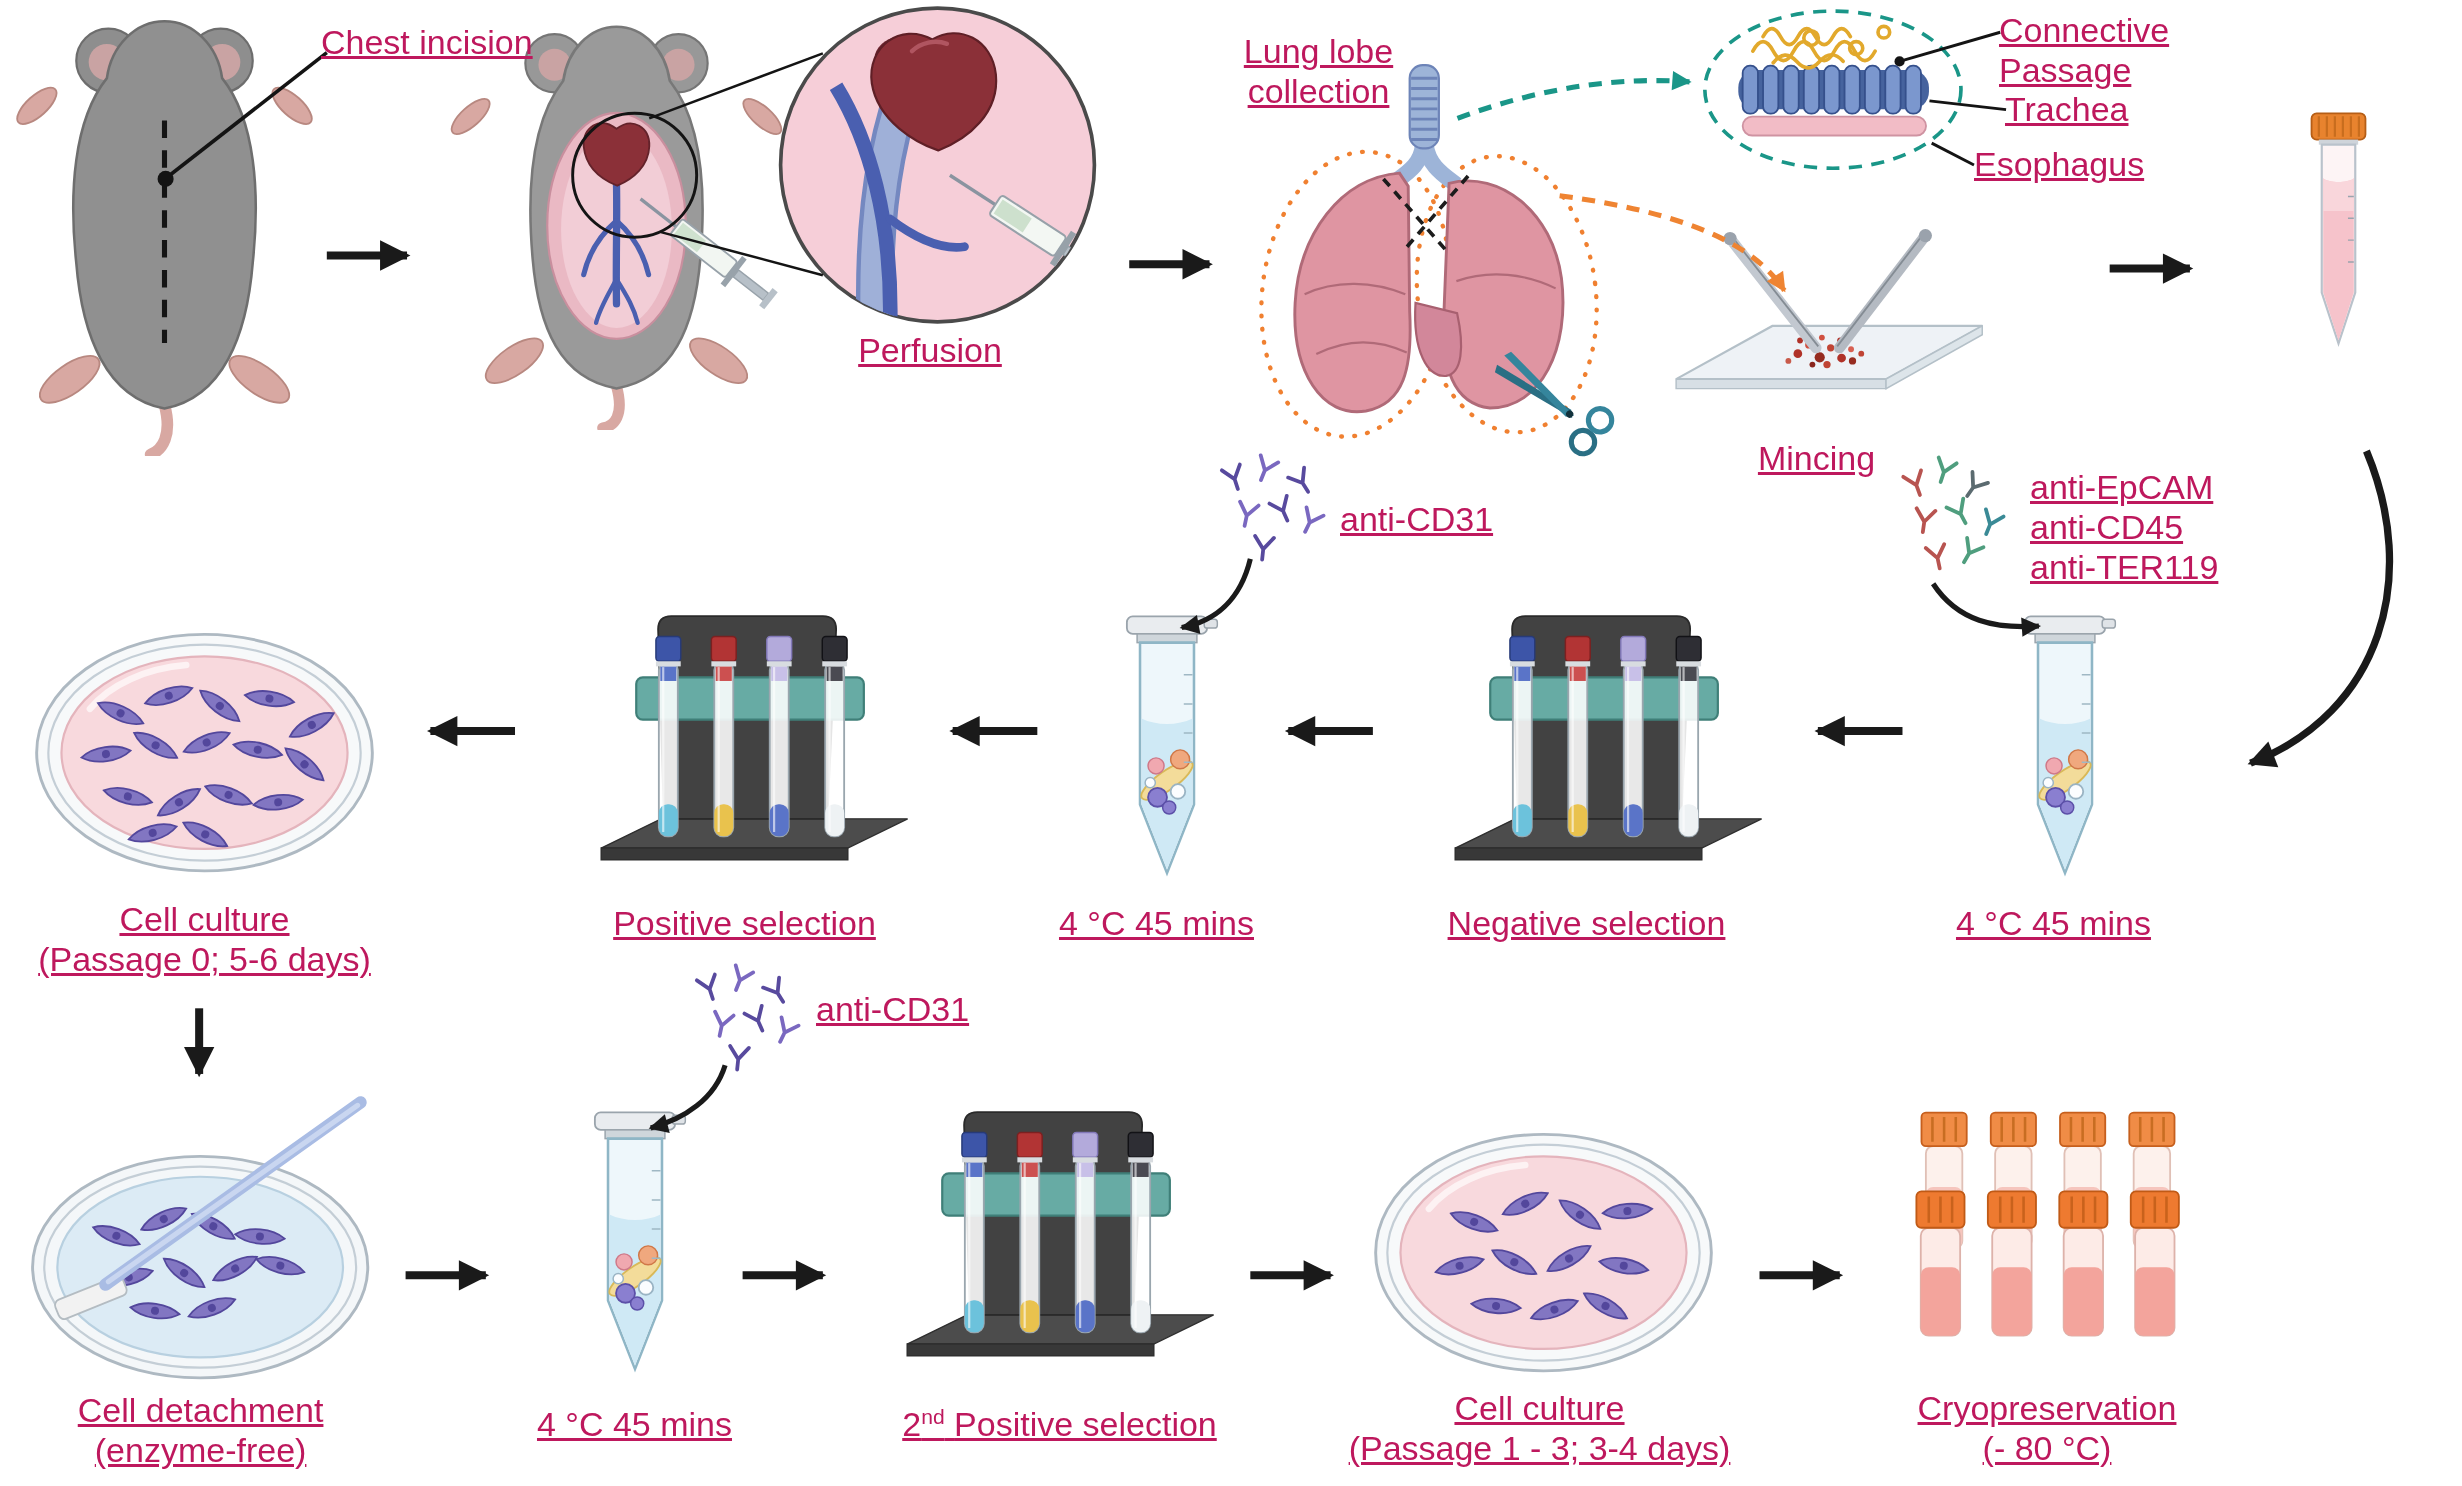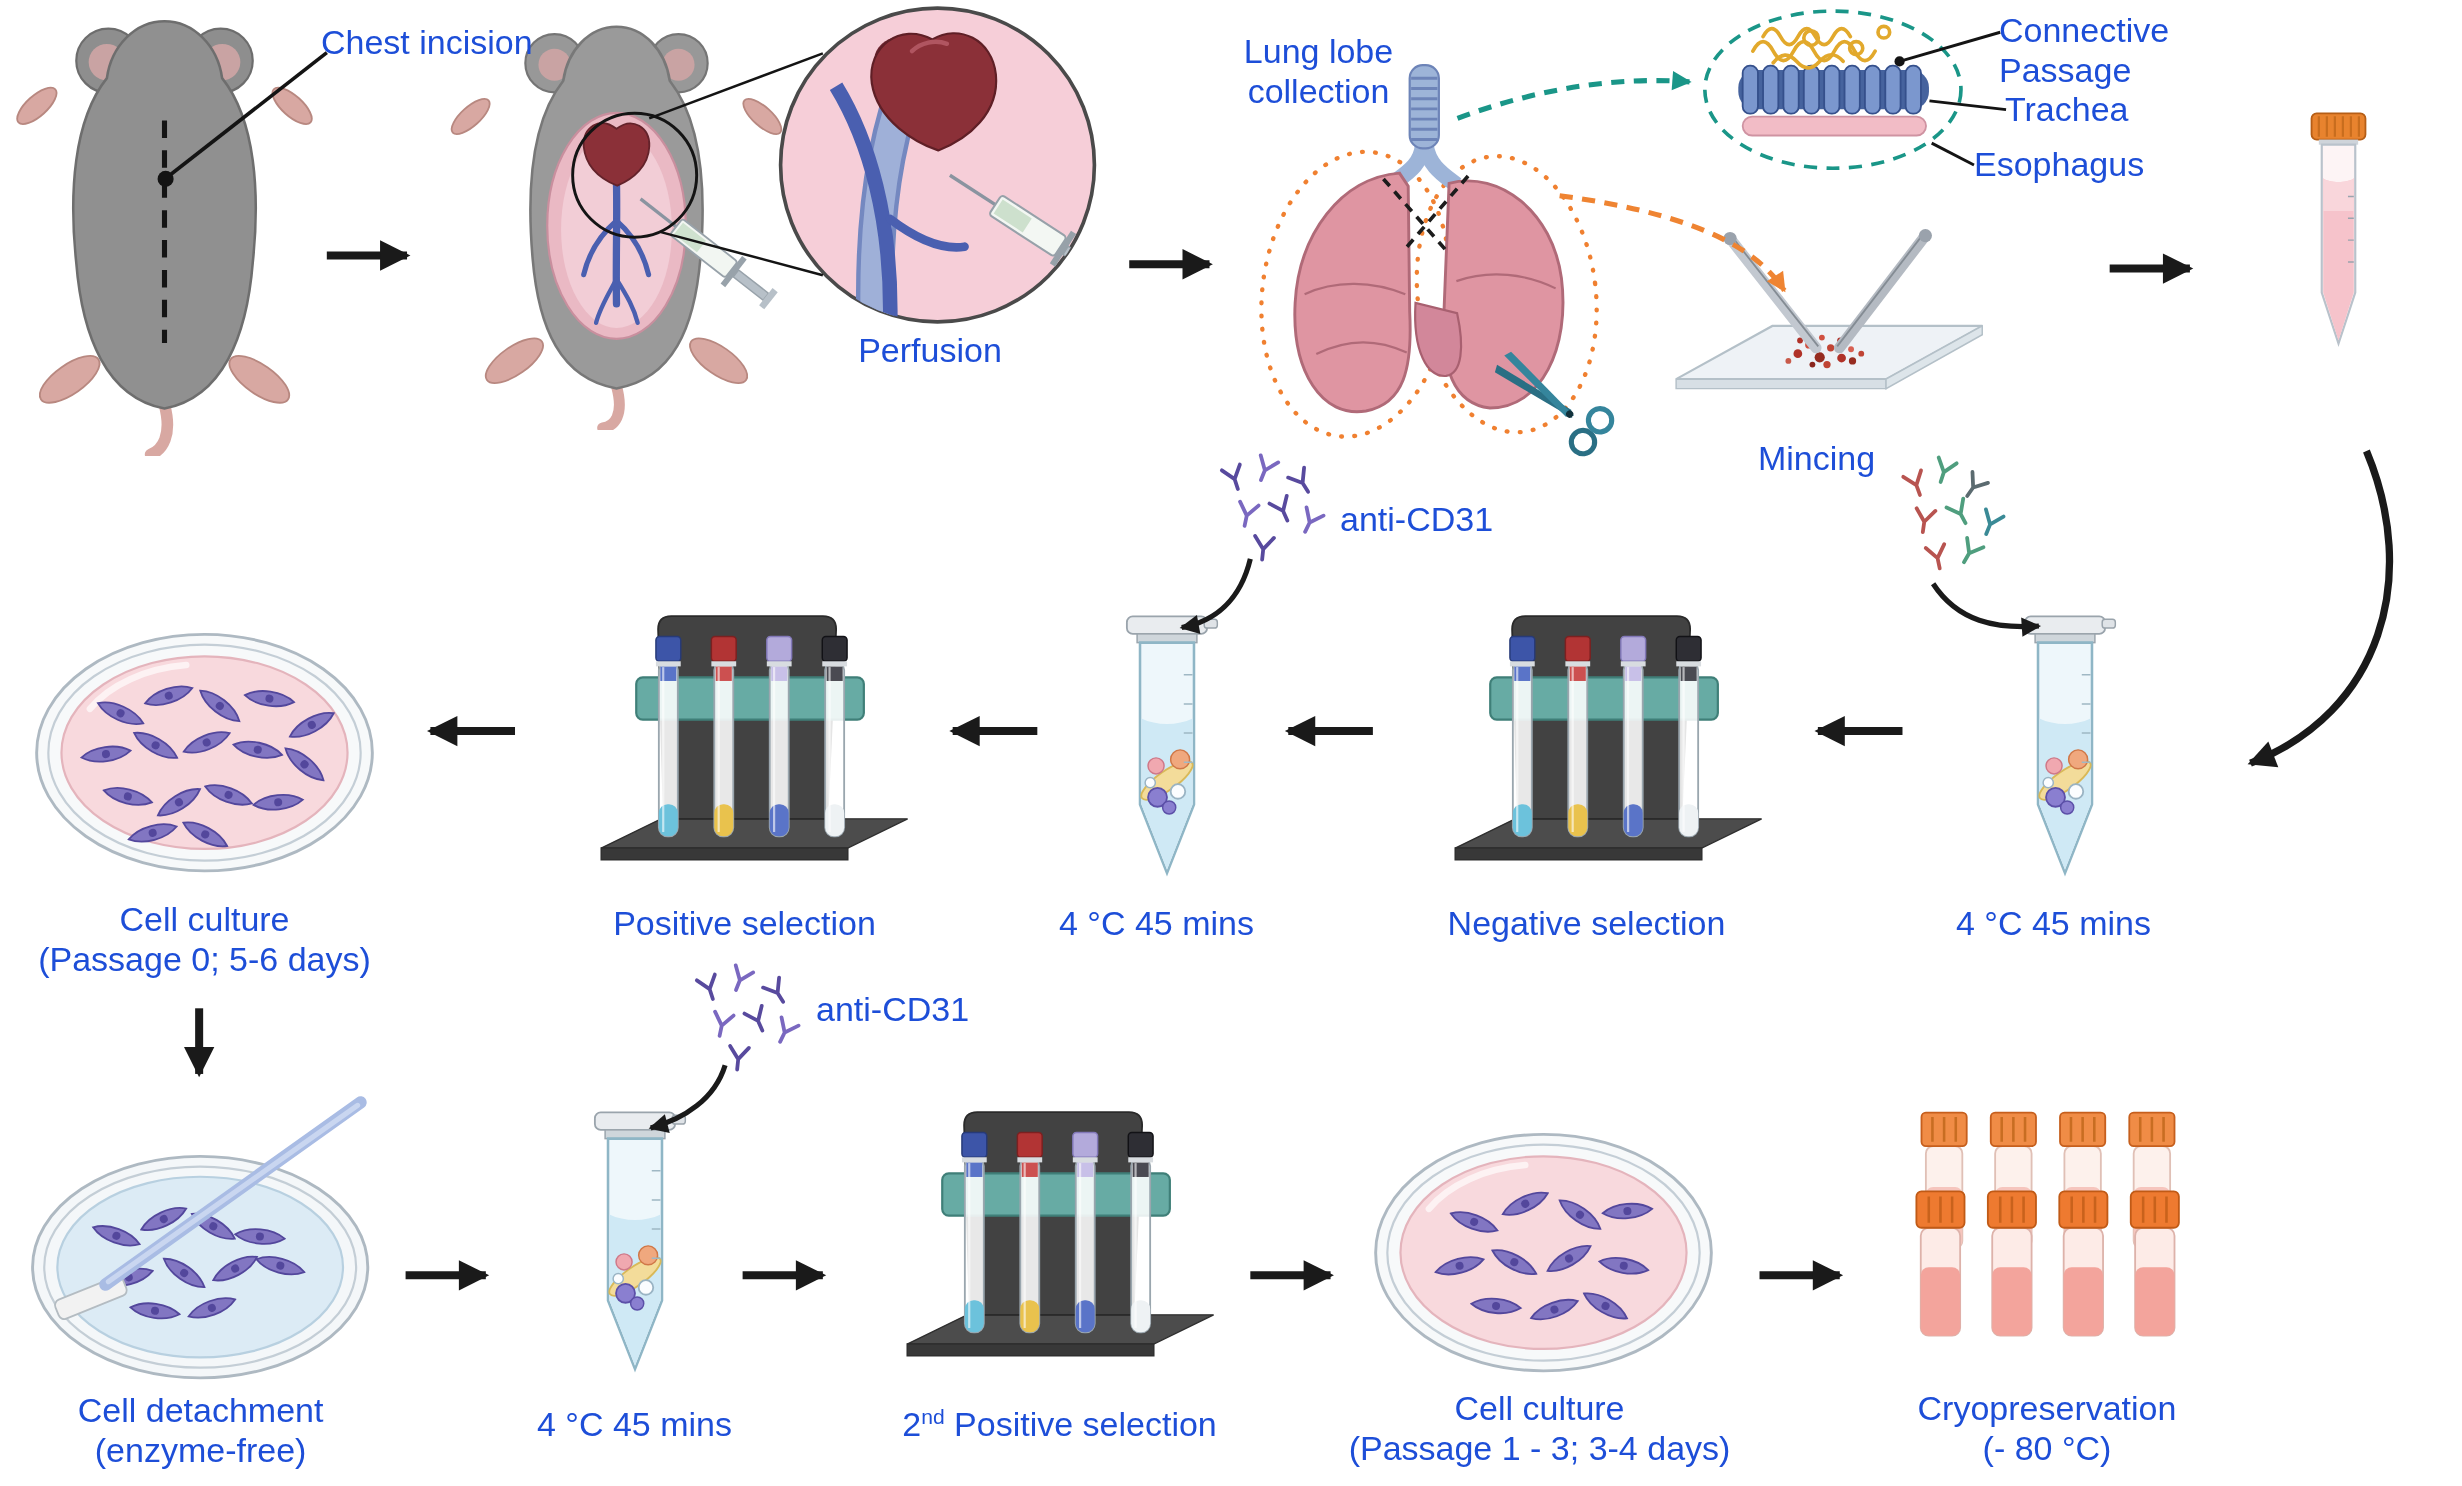--- a/index.html
+++ b/index.html
@@ -1,21 +1,21 @@
 <!DOCTYPE html>
 <html style="font-size:11.7px"><head>
 <meta charset="utf-8">
 <style>
   * { margin:0; padding:0; box-sizing:border-box; }
   html,body { background:#ffffff; }
   body { font-family:"Liberation Sans", sans-serif; color:#0e0e0e; }
   .canvas { position:relative; width:2462px; height:1487px; background:#ffffff; overflow:hidden; }
   .illus { position:absolute; z-index:5; }
   #overlay { position:absolute; left:0; top:0; z-index:15; pointer-events:none; }
-  .label { position:absolute; font-size:34px; line-height:1.18; color:#1d4ed8; z-index:20; white-space:nowrap; }
+  .label { position:absolute; font-size:34px; line-height:1.18; color:#be185d; z-index:20; white-space:nowrap;text-decoration:underline; }
   .center { text-align:center; }
   sup { font-size:0.62em; }
 </style>
 </head>
 <body>
 
 <div class="canvas">
 
   <svg class="illus" style="left:14.6px;top:11px" width="299" height="445" viewBox="0 0 410 610">
     <path d="M205 540 C216 582 202 602 186 608" fill="none" stroke="#d8a8a2" stroke-width="16" stroke-linecap="round"></path>
@@ -618,20 +618,25 @@
   <div class="label" style="left:1999px;top:10.2px">
     <div>Connective</div>
     <div>Passage</div>
   </div>
   <div class="label" style="left:2005px;top:89px">Trachea</div>
   <div class="label" style="left:1974px;top:144px">Esophagus</div>
 
   <div class="label center" style="left:1707px;top:438px;width:219px">Mincing</div>
 
 
+  <div class="label" style="left:2030px;top:467px">
+    <div>anti-EpCAM</div>
+    <div>anti-CD45</div>
+    <div>anti-TER119</div>
+  </div>
 
   <div class="label" style="left:1340px;top:499px">anti-CD31</div>
 
   <div class="label center" style="left:1933px;top:903px;width:241px">4 °C 45 mins</div>
   <div class="label center" style="left:1426px;top:903px;width:321px">Negative selection</div>
   <div class="label center" style="left:1036px;top:903px;width:241px">4 °C 45 mins</div>
   <div class="label center" style="left:584px;top:903px;width:321px">Positive selection</div>
 
   <div class="label center" style="left:0px;top:899px;width:409px">
     <div>Cell culture</div>

